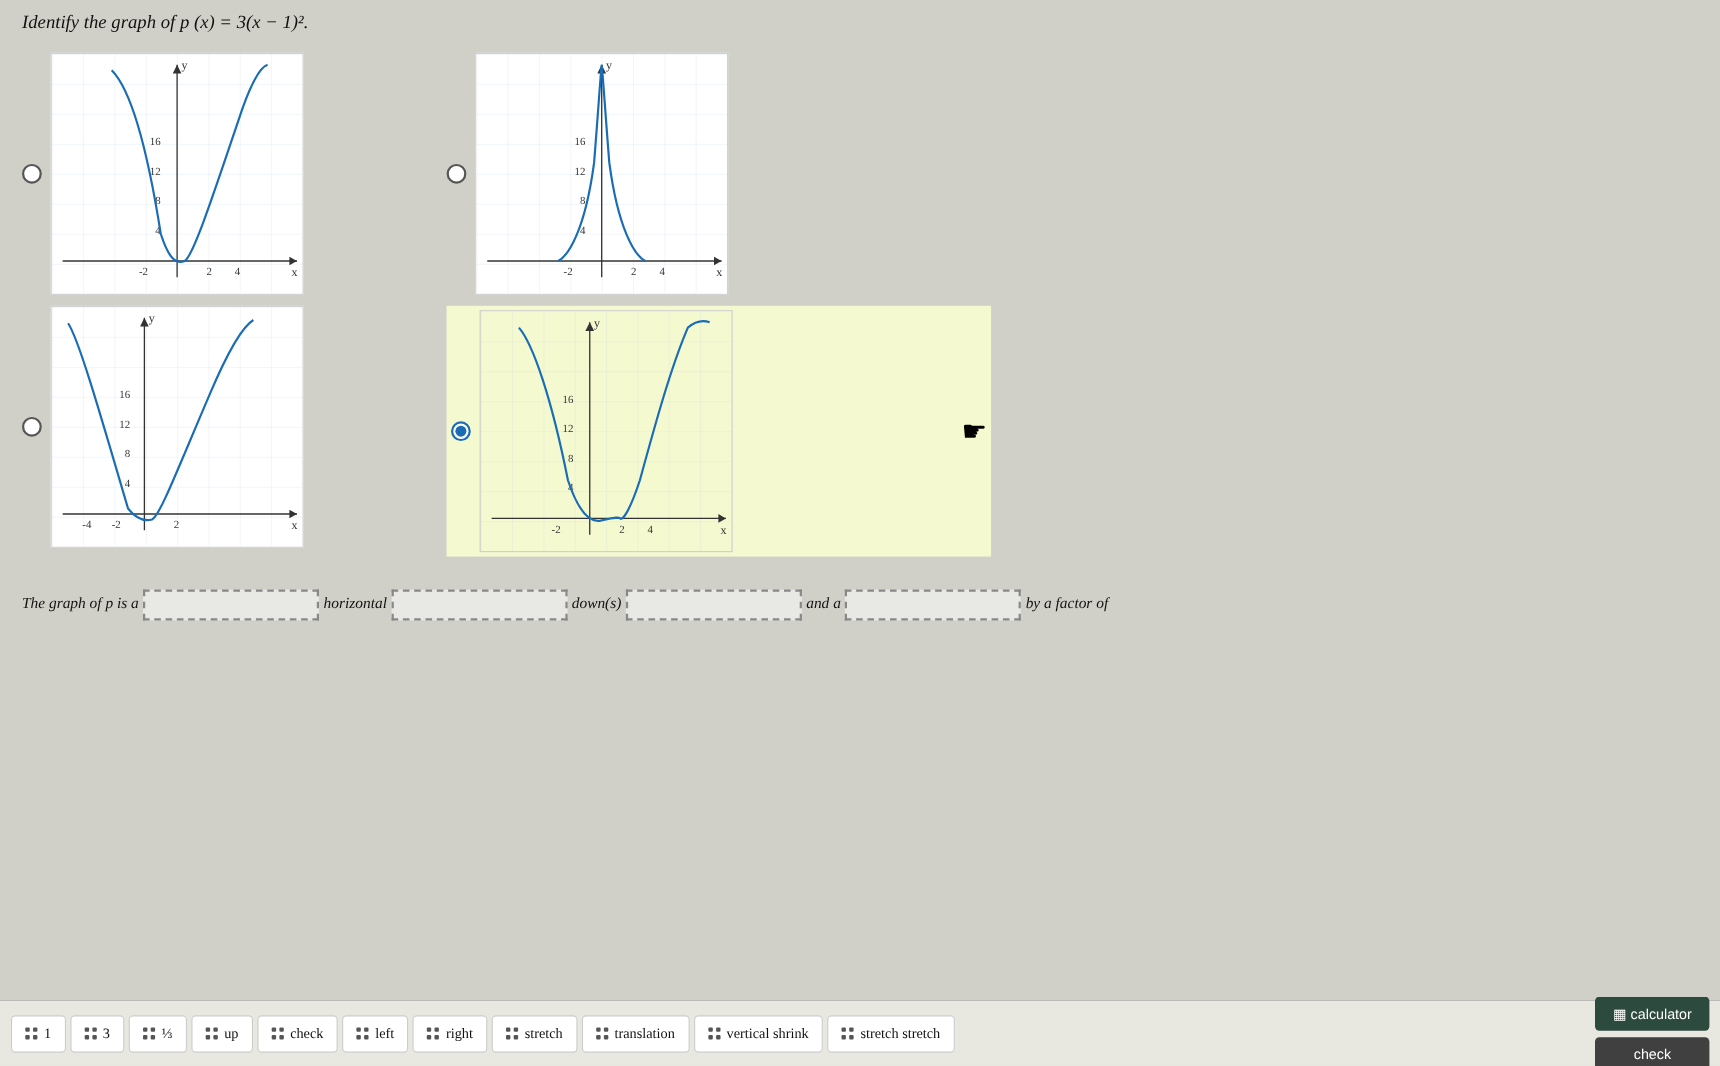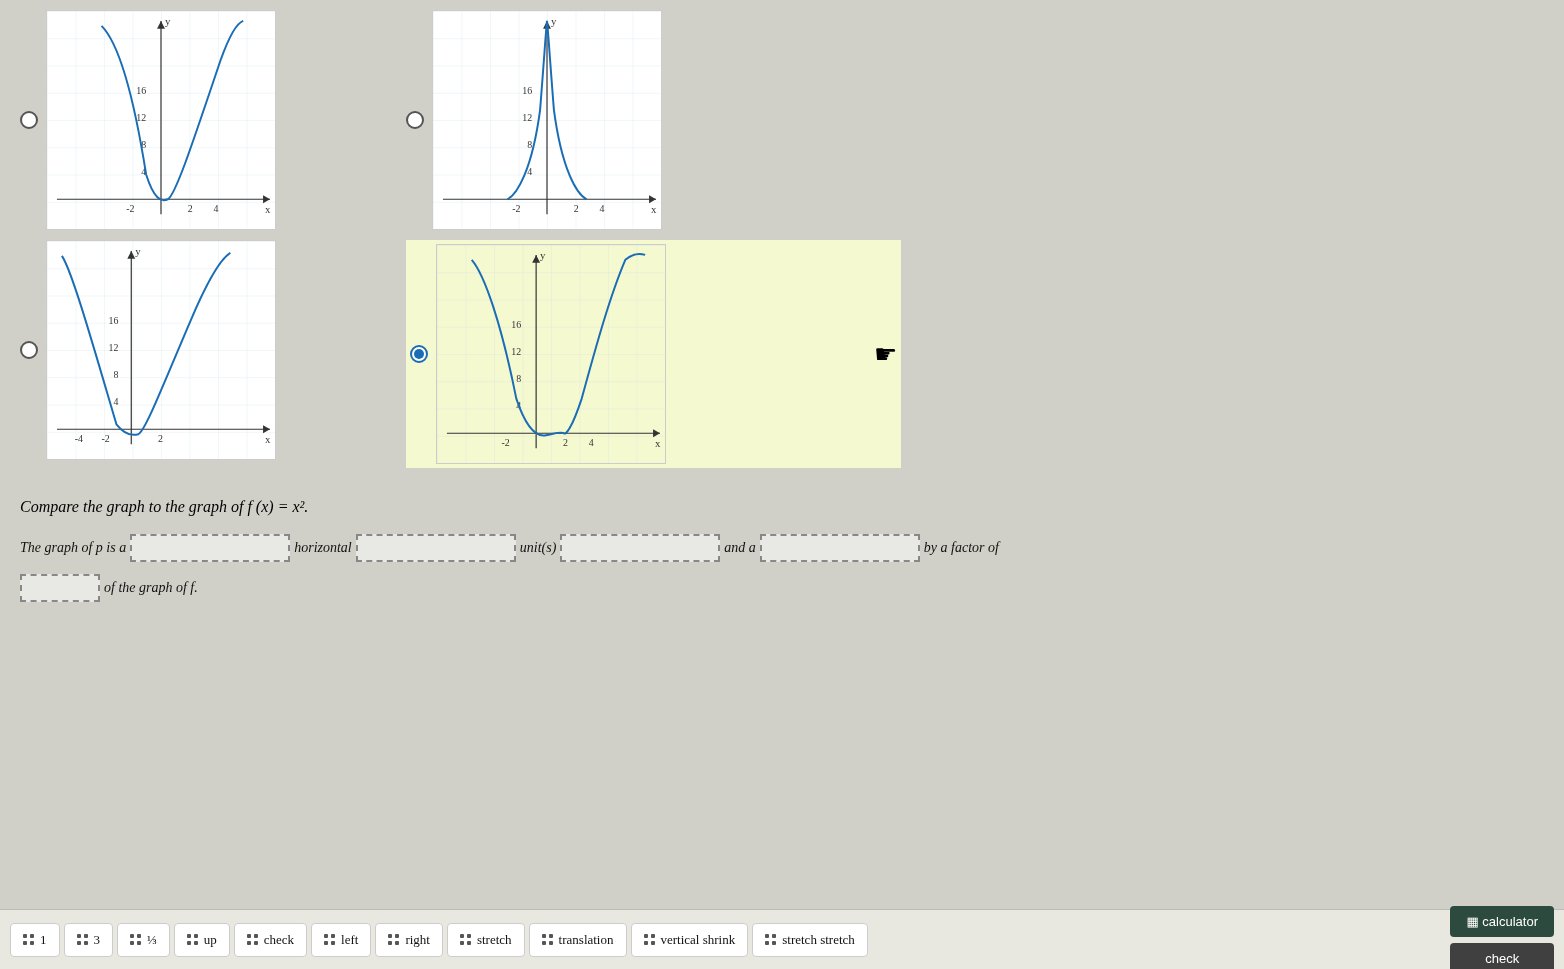--- a/index.html
+++ b/index.html
@@ -197,20 +197,23 @@
       font-size: 13px;
       border-radius: 4px;
       cursor: pointer;
     }
   </style>
 </head>
 <body>
 
 <div class="main-content">
 
+  <div class="question-title">
+    Identify the graph of <i>p</i> (<i>x</i>) = 3(<i>x</i> − 1)².
+  </div>
 
   <div class="graphs-container">
 
     <div class="left-graphs">
 
       <div class="graph-option">
         <div class="radio-circle"></div>
         <div class="graph-box">
           <svg class="graph-svg" viewBox="0 0 230 220">
 
@@ -343,40 +346,33 @@
             <path d="M 35,15 C 48,30 65,80 80,155 C 90,185 100,194 110,192 C 120,190 126,188 128,190 C 130,192 136,185 146,155 C 161,100 175,50 190,15 C 198,8 204,8 210,10" fill="none" stroke="#1a6db5" stroke-width="2"></path>
           </svg>
         </div>
 
         <div style="font-size:26px;margin-left:200px;position:relative;top:0px;">☛</div>
       </div>
     </div>
   </div>
 
   <div class="compare-section">
-    <div class="compare-title">
-      Compare the graph to the graph of <i>f</i> (<i>x</i>) = <i>x</i>².
-    </div>
 
     <div class="sentence-row">
       <span class="sentence-label">The graph of <i>p</i> is a</span>
       <div class="blank-input"></div>
       <span class="sentence-label">horizontal</span>
       <div class="blank-input"></div>
-      <span class="sentence-label">unit(s)</span>
+      <span class="sentence-label">down(s)</span>
       <div class="blank-input"></div>
       <span class="sentence-label">and a</span>
       <div class="blank-input"></div>
       <span class="sentence-label">by a factor of</span>
     </div>
 
-    <div class="sentence-row">
-      <div class="blank-input short"></div>
-      <span class="sentence-label">of the graph of <i>f</i>.</span>
-    </div>
   </div>
 </div>
 
 <div class="bottom-toolbar">
   <button class="tile-btn">
     <span class="dots">
       <span></span>
         <span></span>
         <span></span>
         <span></span>

